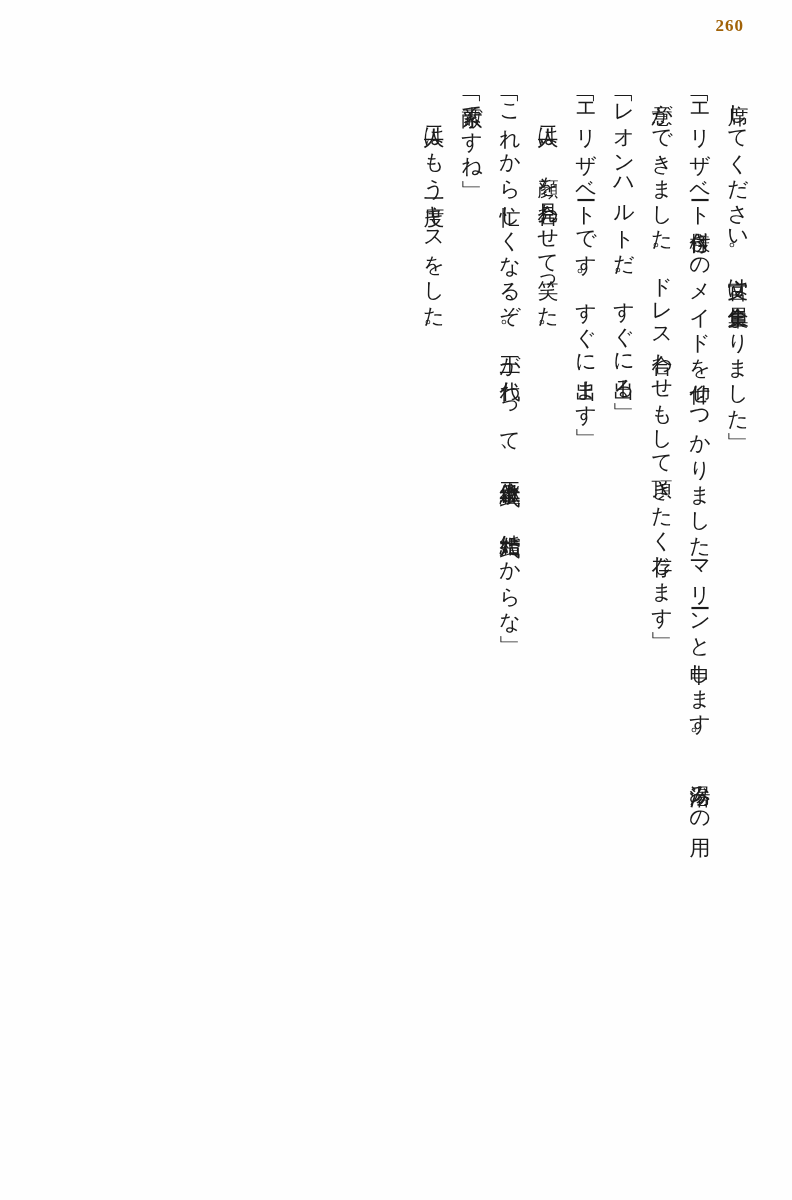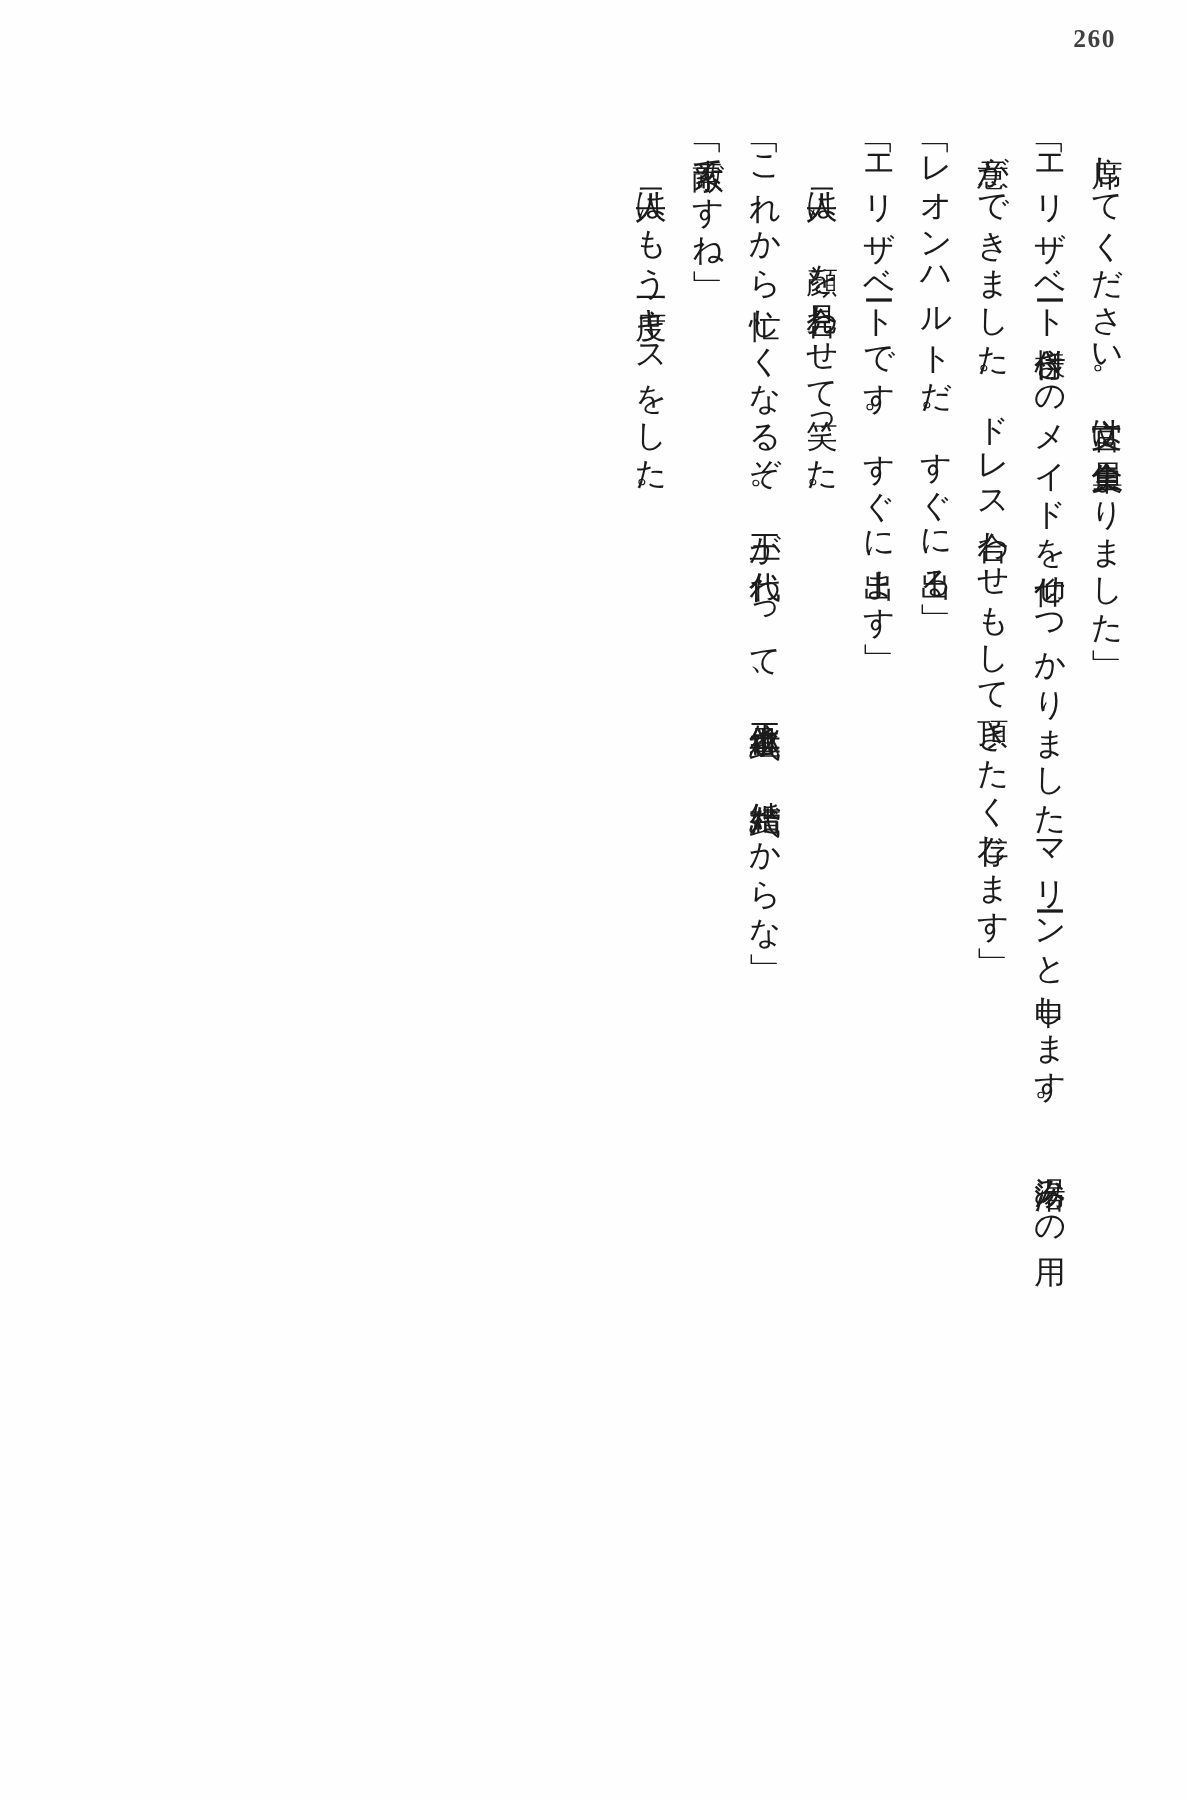--- a/index.html
+++ b/index.html
@@ -22,21 +22,21 @@
     background: #fefefe;
   }
 
   .page-number {
     position: absolute;
     top: 16px;
     right: 48px;
     font-size: 17px;
     font-weight: bold;
     letter-spacing: 1px;
-    color: #404040;
+    color: #a16207;
     font-family: "Liberation Serif", "DejaVu Serif", serif;
   }
 
   .body-text {
     position: absolute;
     top: 88px;
     right: 44px;
     left: 44px;
     bottom: 80px;
     display: flex;

